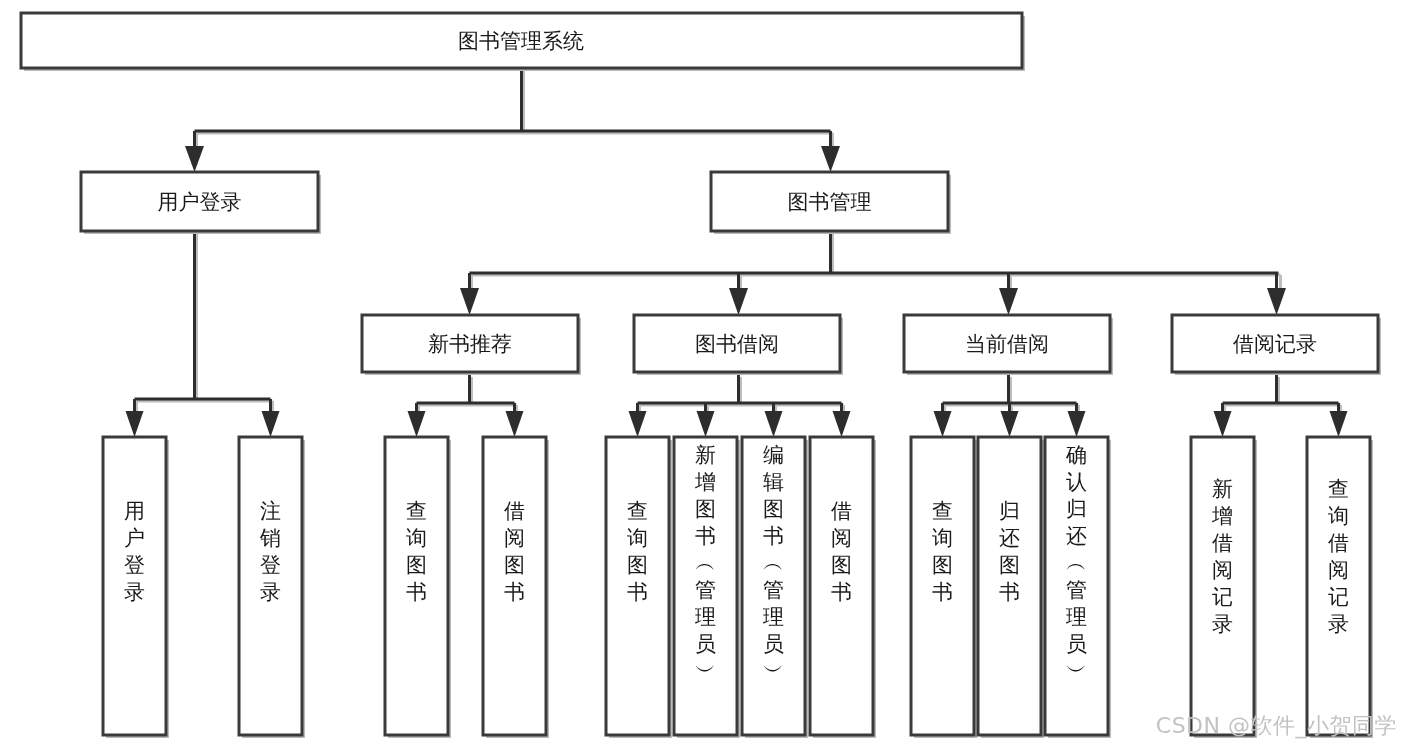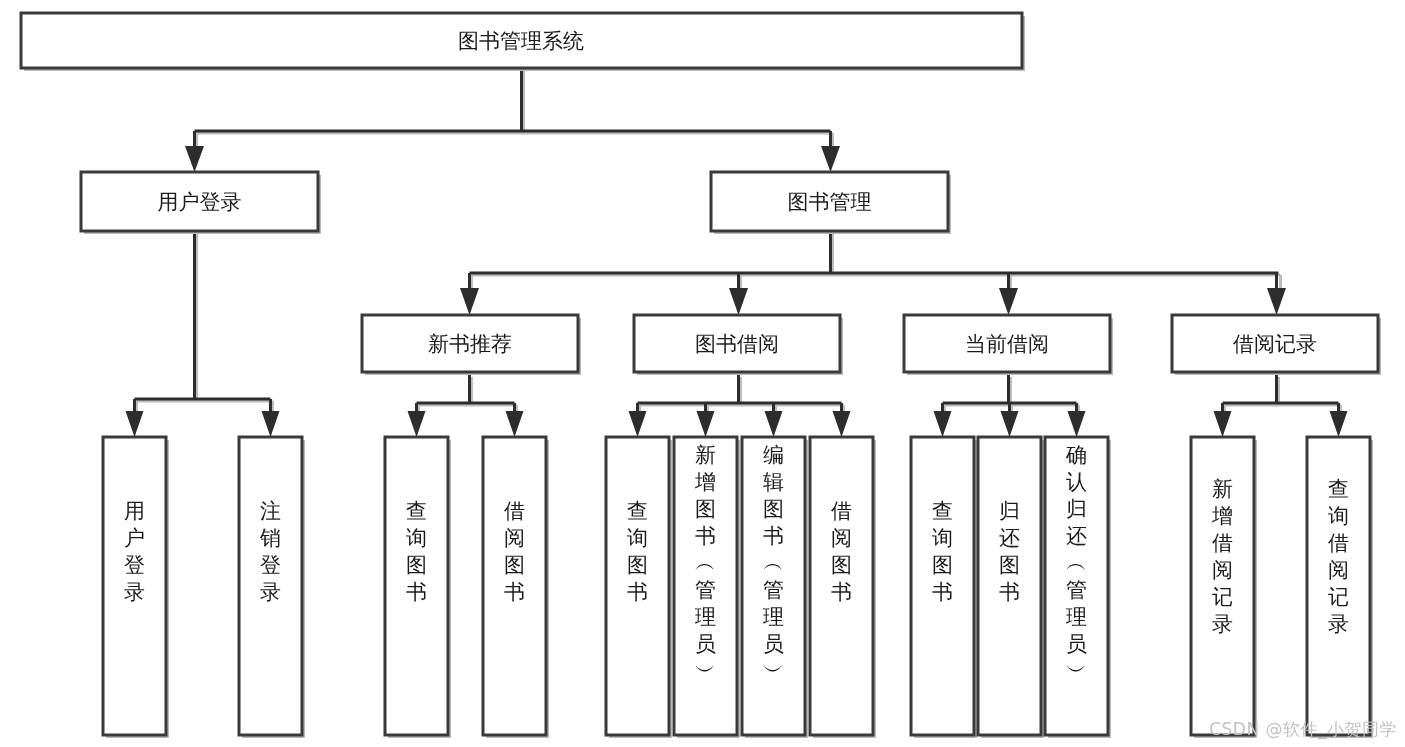--- a/index.html
+++ b/index.html
@@ -62,21 +62,21 @@
     font-family: "DejaVu Sans", "Liberation Sans", sans-serif;
     font-size: 21px;
     fill: #1a1a1a;
     text-anchor: middle;
   }
   .watermark {
     position: absolute;
     right: 8px;
     bottom: 6px;
     font-family: "DejaVu Sans", "Liberation Sans", sans-serif;
-    font-size: 17px;
+    font-size: 22px;
     color: #c2c2c2;
     letter-spacing: 0.5px;
     white-space: nowrap;
     pointer-events: none;
   }
 </style>
 </head>
 <body>
 
 <div id="diagram-root">

